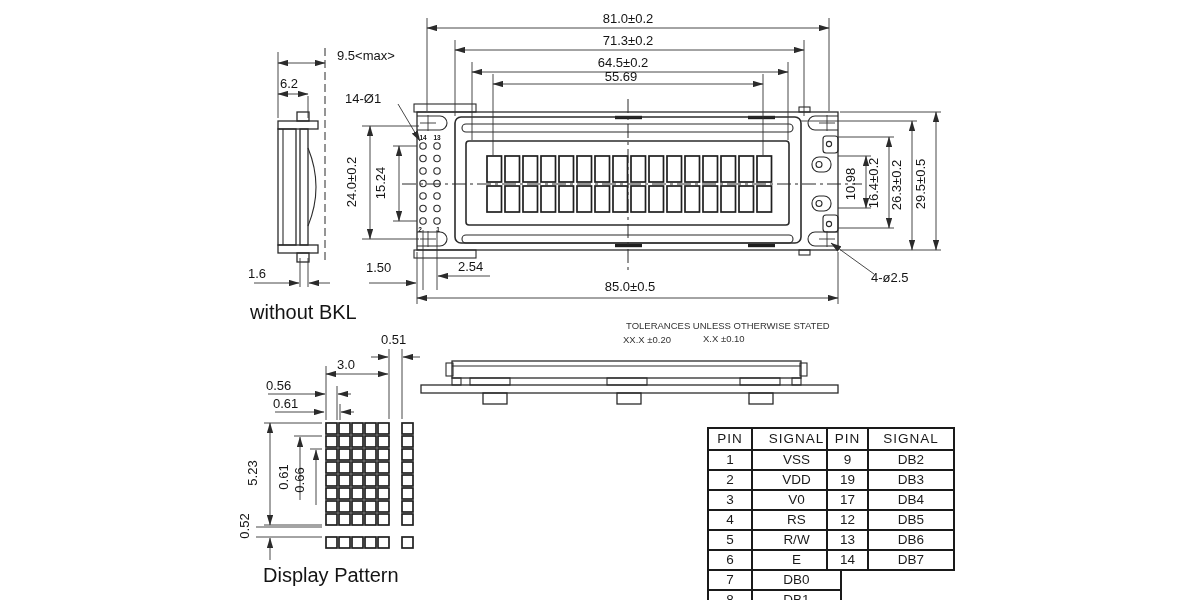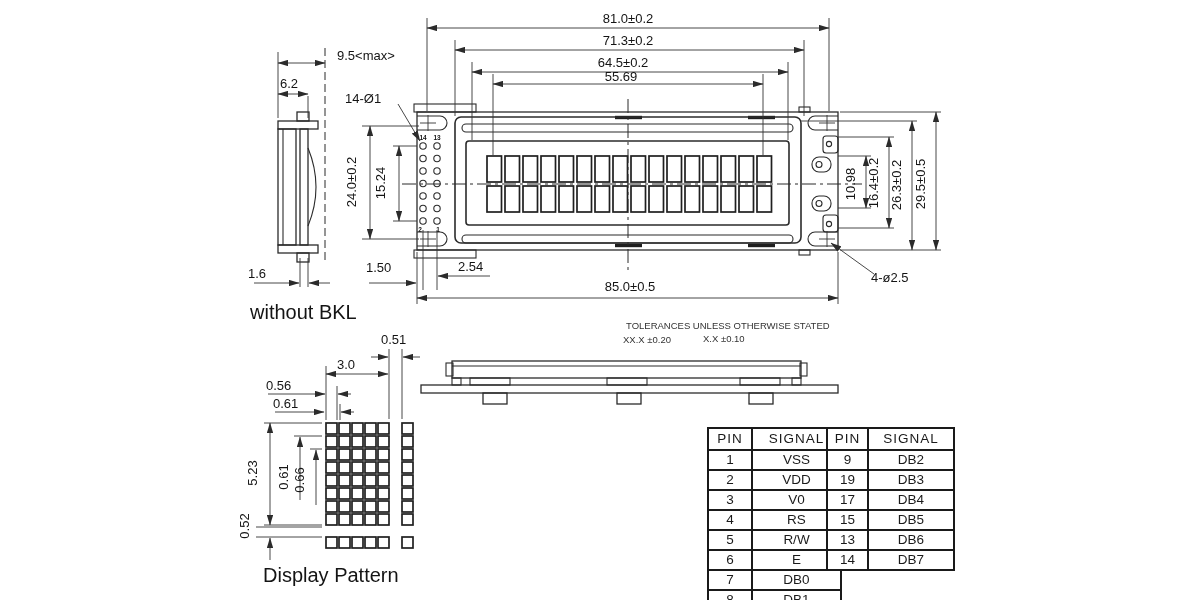--- a/index.html
+++ b/index.html
@@ -405,21 +405,21 @@
         </tr>
   <tr>
           <td>19</td>
           <td>DB3</td>
         </tr>
   <tr>
           <td>17</td>
           <td>DB4</td>
         </tr>
   <tr>
-          <td>15</td>
+          <td>12</td>
           <td>DB5</td>
         </tr>
   <tr>
           <td>13</td>
           <td>DB6</td>
         </tr>
   <tr>
           <td>14</td>
           <td>DB7</td>
         </tr>

